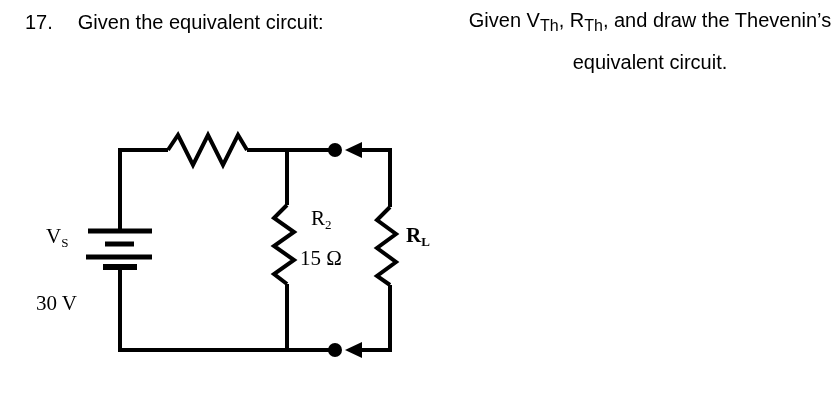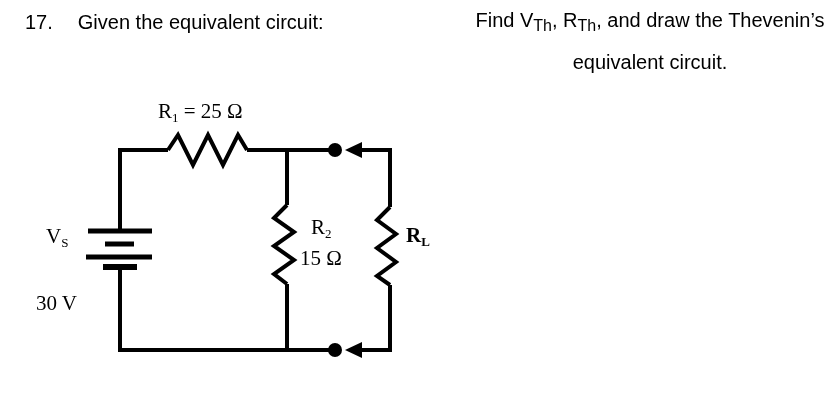--- a/index.html
+++ b/index.html
@@ -81,21 +81,21 @@
 <body>
 
 <div id="canvas">
 
   <div class="question-line">
     <span class="q-num">17.</span><span>Given the equivalent circuit:</span>
   </div>
 
   <div class="instruction-block">
     <div>
-      <span>Find V</span><span class="sub-sans">Th</span><span>, R</span><span class="sub-sans">Th</span><span>, and draw the Thevenin’s</span>
+      <span>Given V</span><span class="sub-sans">Th</span><span>, R</span><span class="sub-sans">Th</span><span>, and draw the Thevenin’s</span>
     </div>
     <div>equivalent circuit.</div>
   </div>
 
   <svg id="circuit-svg" width="832" height="406" viewBox="0 0 832 406">
 
     <path class="wire" d="M120,231 L120,150 L168,150"></path>
 
     <path class="wire" d="M168,150 L178,135 L193,165 L208,135 L223,165 L238,135 L247,150"></path>
 
@@ -120,30 +120,27 @@
       <line class="plate" x1="103" y1="267" x2="137" y2="267" stroke-width="6"></line>
     </g>
 
     <circle class="solid" cx="335" cy="150" r="7"></circle>
     <circle class="solid" cx="335" cy="350" r="7"></circle>
 
     <polygon class="solid" points="345,150 362,142 362,158"></polygon>
     <polygon class="solid" points="345,350 362,342 362,358"></polygon>
   </svg>
 
-  <div class="clabel" style="left:158px; top:99px;">
-    <span>R</span><span class="sub-serif">1</span><span> = 25 Ω</span>
-  </div>
 
   <div class="clabel" style="left:46px; top:224px;">
     <span>V</span><span class="sub-serif">S</span>
   </div>
   <div class="clabel" style="left:36px; top:255px;margin-top:36px;">30 V</div>
 
-  <div class="clabel" style="left:311px; top:215px;">
+  <div class="clabel" style="left:311px; top:206px;">
     <span>R</span><span class="sub-serif">2</span>
   </div>
   <div class="clabel" style="left:300px; top:246px;">15 Ω</div>
 
   <div class="clabel" style="left:406px; top:223px;font-weight:bold;">
     <span>R</span><span class="sub-serif">L</span>
   </div>
 
 </div>
 

